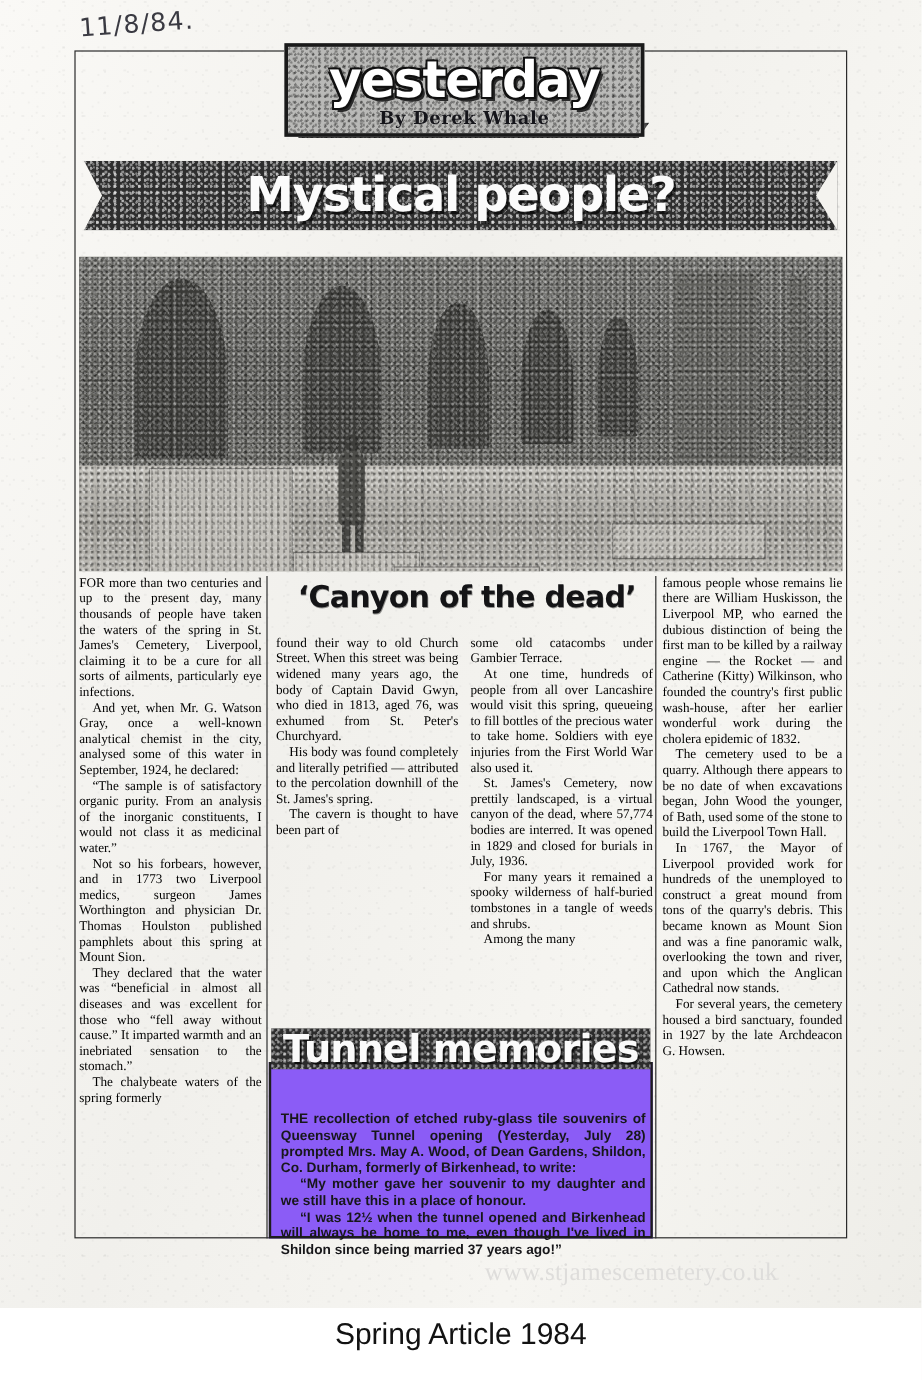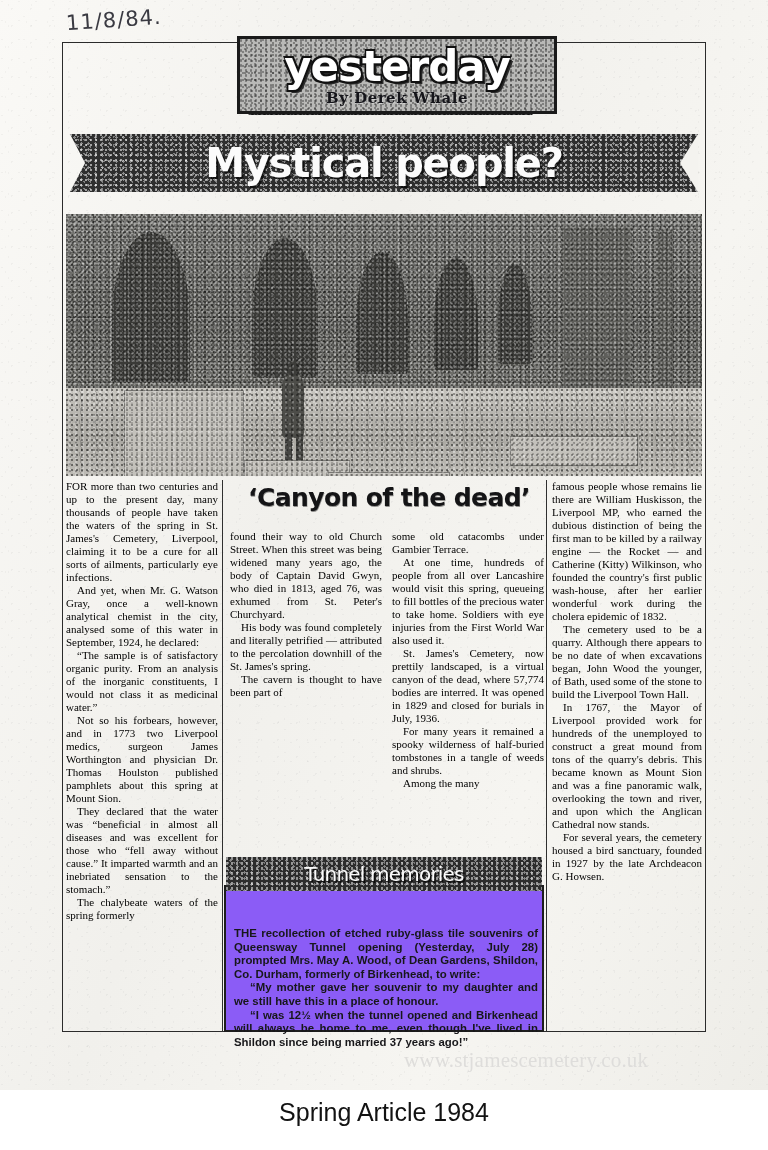--- a/index.html
+++ b/index.html
@@ -65,21 +65,20 @@
   }
 
   
   #masthead {
     position: absolute;
     left: 237px; top: 36px;
     width: 300px;
     height: 78px;
     z-index: 12;
     background: #ffffff;
-    padding-left: 20px;
   }
   .mast-plate {
     position: absolute;
     inset: 0;
     border: 3px solid #1a1a1a;
     box-sizing: border-box;
     background-color: #b9b9b7;
     background-image:
       radial-gradient(circle at 20% 30%, rgba(0,0,0,.35) 0 1.1px, transparent 1.2px),
       radial-gradient(circle at 70% 65%, rgba(0,0,0,.32) 0 1.1px, transparent 1.2px),
@@ -317,22 +316,22 @@
       radial-gradient(circle at 20% 28%, rgba(255,255,255,.5) 0 1.2px, transparent 1.3px),
       radial-gradient(circle at 64% 60%, rgba(255,255,255,.42) 0 1.2px, transparent 1.3px),
       radial-gradient(circle at 40% 82%, rgba(255,255,255,.36) 0 1px, transparent 1.1px);
     background-size: 5px 5px, 7px 6px, 6px 7px;
     display: flex;
     align-items: center;
     justify-content: center;
   }
   #tunnel-head-text {
     font-family: "DejaVu Sans", sans-serif;
-    font-weight: normal;
-    font-size: 20px;
+    font-weight: bold;
+    font-size: 32px;
     line-height: 27px;
     color: #fafafa;
     letter-spacing: -.8px;
     text-shadow: 1.6px 1.6px 0 rgba(0,0,0,.7);
   }
   #tunnel-body {
     position: absolute;
     left: 8px; top: 40px;
     width: 304px;
     font-family: "Liberation Sans", sans-serif;

